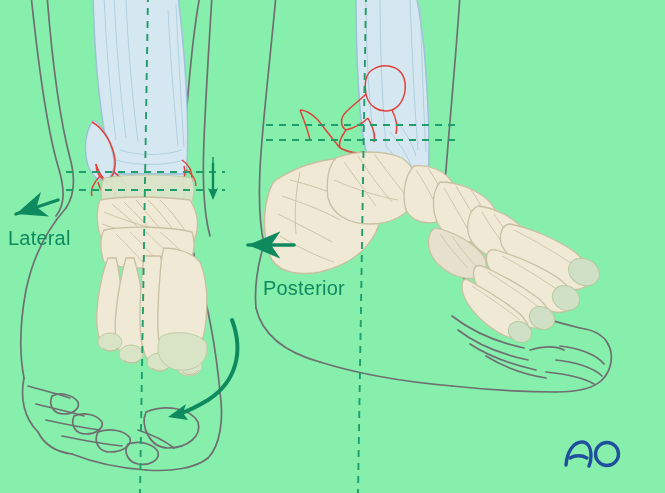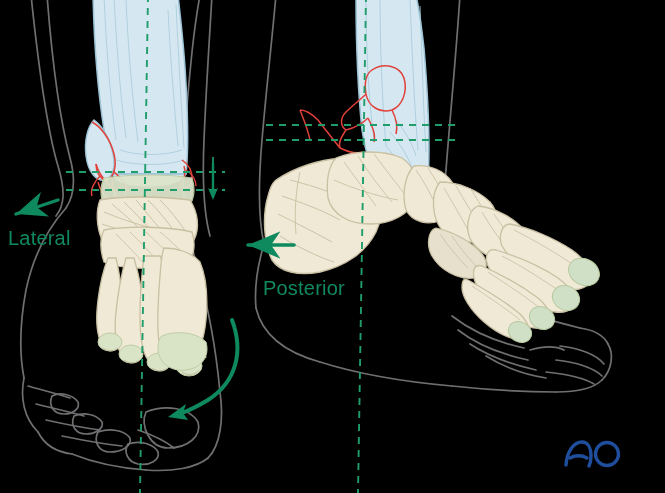--- a/index.html
+++ b/index.html
@@ -1,20 +1,20 @@
 <!DOCTYPE html>
 <html><head>
 <meta charset="utf-8">
 <style>
   html,body{margin:0;padding:0;}
   body{
     width:665px;height:493px;overflow:hidden;background:#ffffff;
     font-family:"Liberation Sans",sans-serif;
   }
-  #stage{position:relative;width:665px;height:493px;background:#000000;}
+  #stage{position:relative;width:665px;height:493px;background:#86efac;}
   #art{position:absolute;left:0;top:0;width:665px;height:493px;}
   .lbl{
     position:absolute;
     color:#0f8a5f;
     font-family:"Liberation Sans",sans-serif;
     font-size:20px;
     font-weight:400;
     letter-spacing:.2px;
     white-space:nowrap;
     line-height:1;

